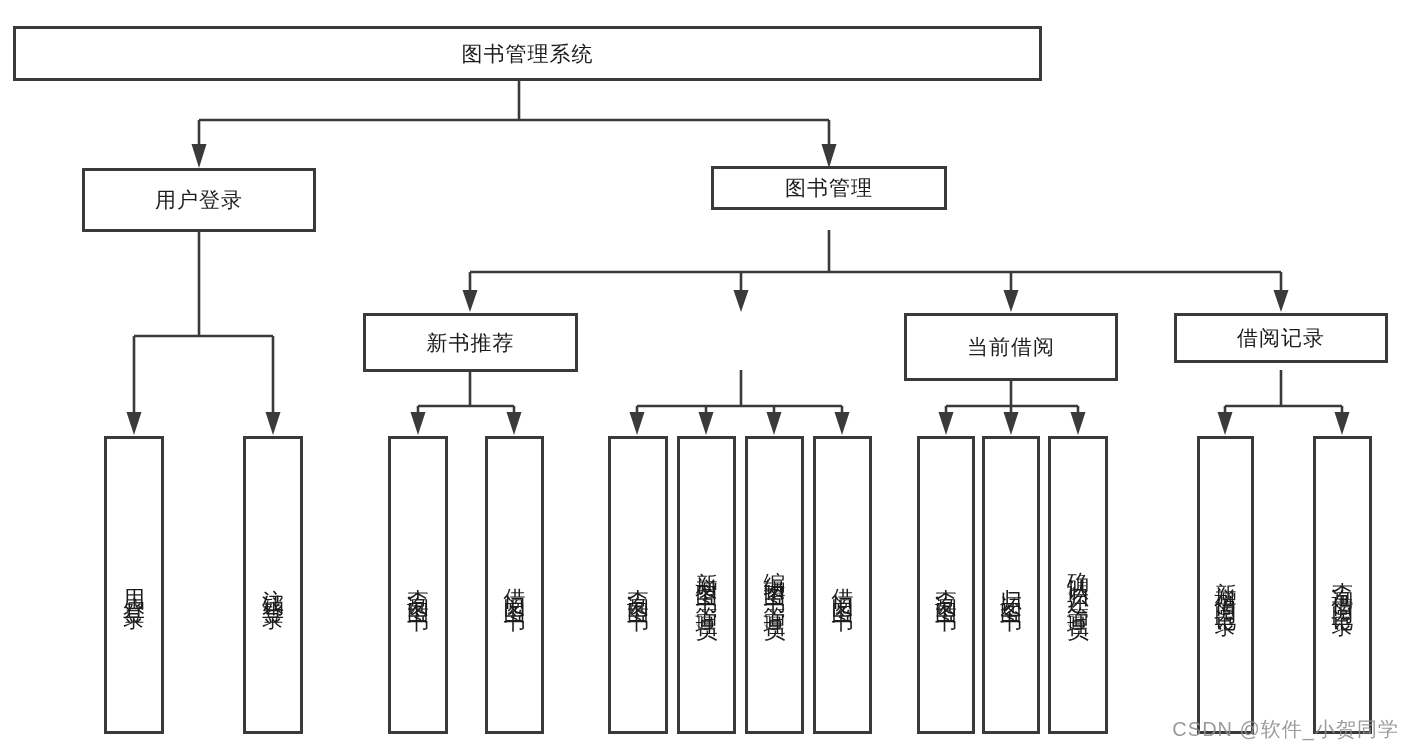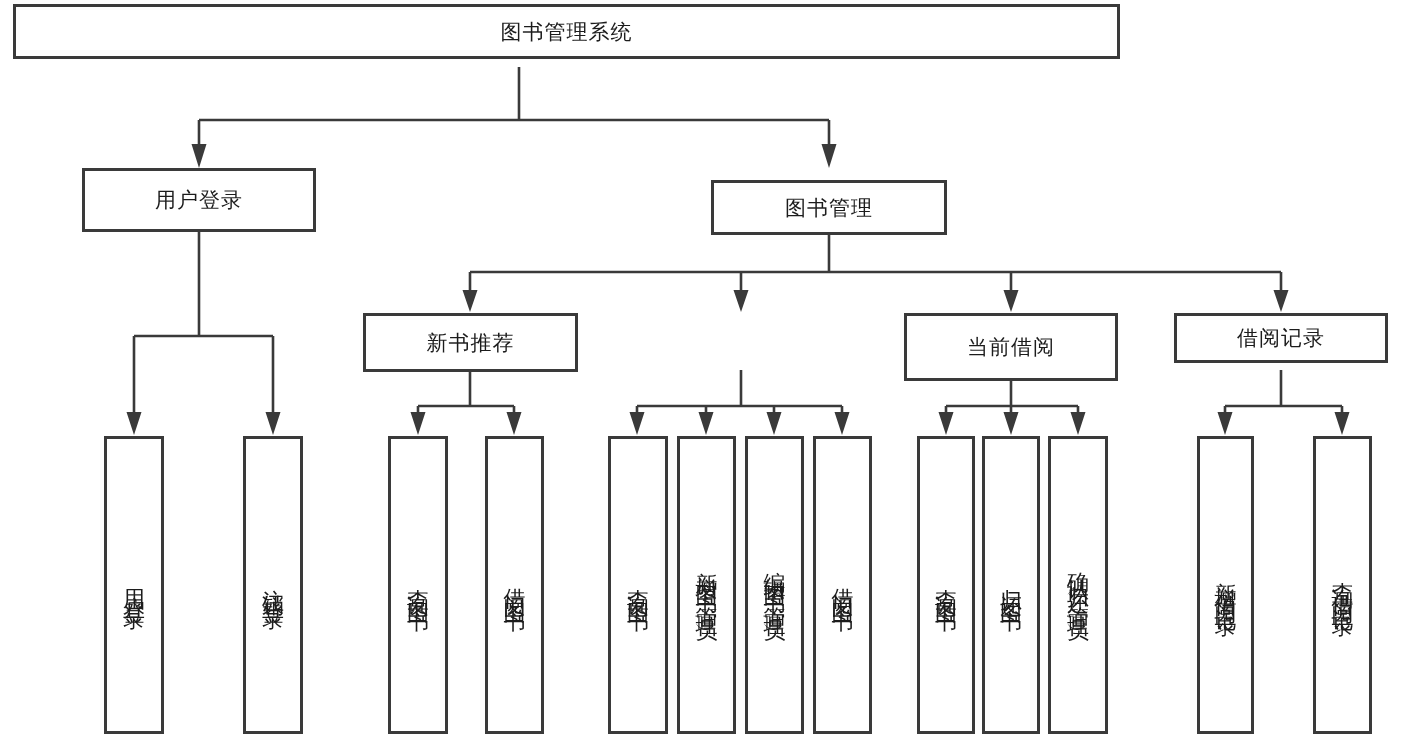--- a/index.html
+++ b/index.html
@@ -66,28 +66,28 @@
     <g>
       <path class="l" d="M1011 370 V406 M946 406 H1078 M946 406 V414 M1011 406 V414 M1078 406 V414"></path>
       <path class="a" d="M938.5 412 L953.5 412 L946 435 Z M1003.5 412 L1018.5 412 L1011 435 Z M1070.5 412 L1085.5 412 L1078 435 Z"></path>
     </g>
     <g>
       <path class="l" d="M1281 370 V406 M1225 406 H1342 M1225 406 V414 M1342 406 V414"></path>
       <path class="a" d="M1217.5 412 L1232.5 412 L1225 435 Z M1334.5 412 L1349.5 412 L1342 435 Z"></path>
     </g>
   </svg>
 
-  <div class="box h" style="left:13px;top:4px;width:1107px;height:55px">
+  <div class="box h" style="left:13px;top:26px;width:1029px;height:55px">
     <span class="lbl">图书管理系统</span>
   </div>
 
   <div class="box h" style="left:82px;top:168px;width:234px;height:64px">
     <span class="lbl">用户登录</span>
   </div>
-  <div class="box h" style="left:711px;top:180px;width:236px;height:55px">
+  <div class="box h" style="left:711px;top:166px;width:236px;height:44px">
     <span class="lbl">图书管理</span>
   </div>
 
   <div class="box h" style="left:363px;top:313px;width:215px;height:59px">
     <span class="lbl">新书推荐</span>
   </div>
   <div class="box h" style="left:904px;top:313px;width:214px;height:68px">
     <span class="lbl">当前借阅</span>
   </div>
   <div class="box h" style="left:1174px;top:313px;width:214px;height:50px">
@@ -131,14 +131,15 @@
     <span class="lbl">确认归还（管理员）</span>
   </div>
 
   <div class="box v" style="left:1197px;top:436px;width:57px;height:298px">
     <span class="lbl">新增借阅记录</span>
   </div>
   <div class="box v" style="left:1313px;top:436px;width:59px;height:298px">
     <span class="lbl">查询借阅记录</span>
   </div>
 
+  <div class="watermark">CSDN @软件_小贺同学</div>
 
 </div>
 
 </body></html>

